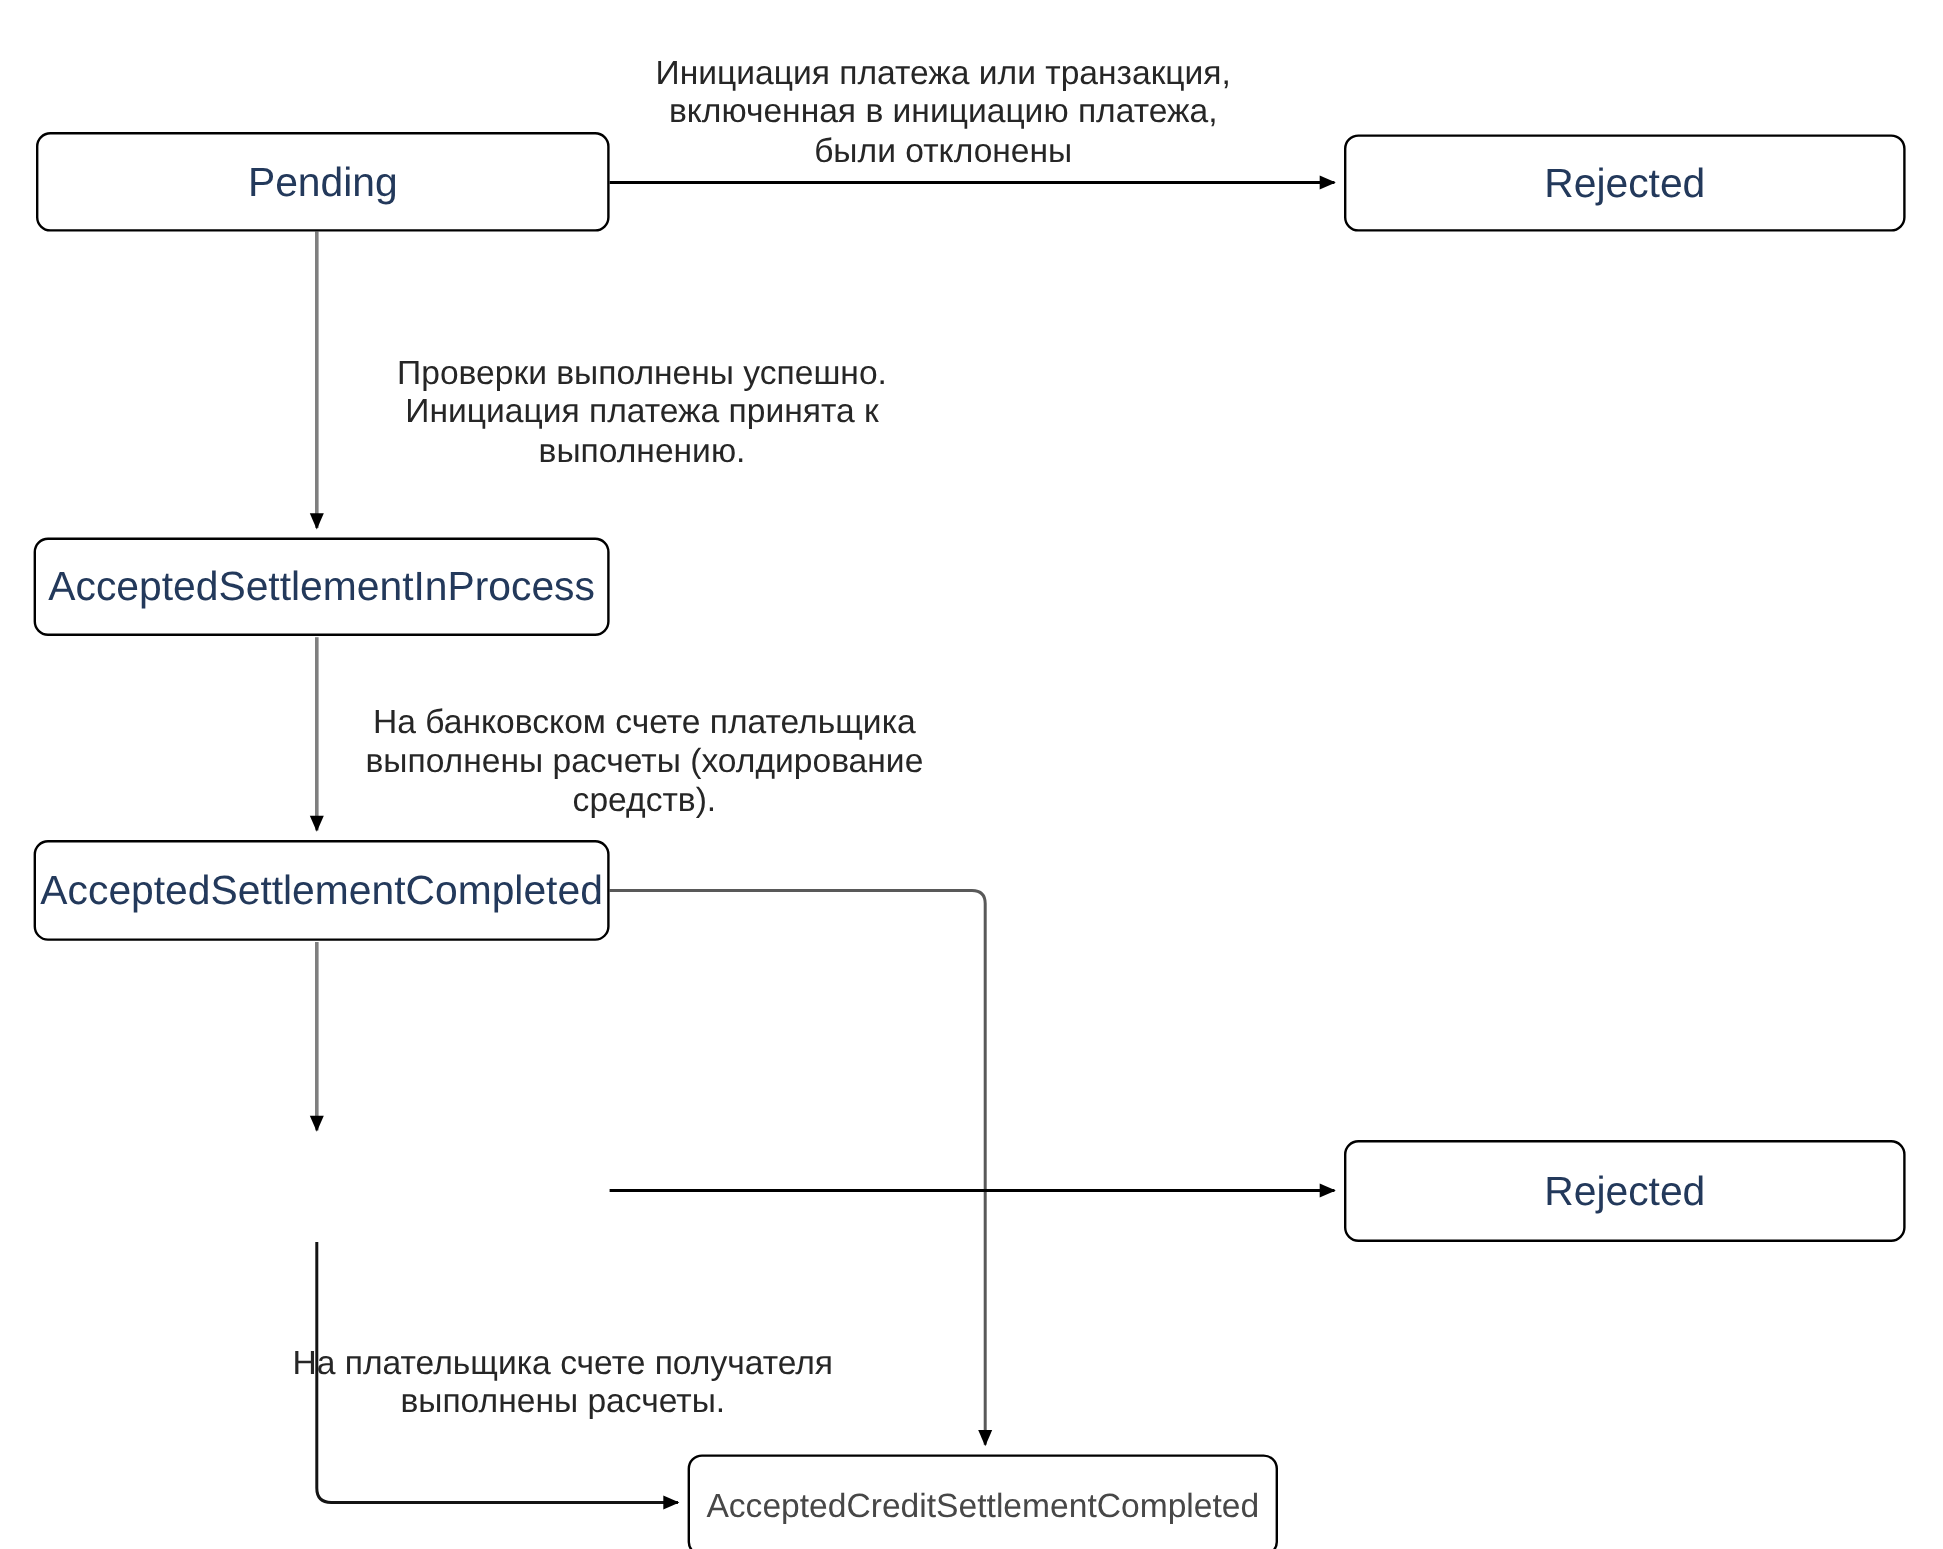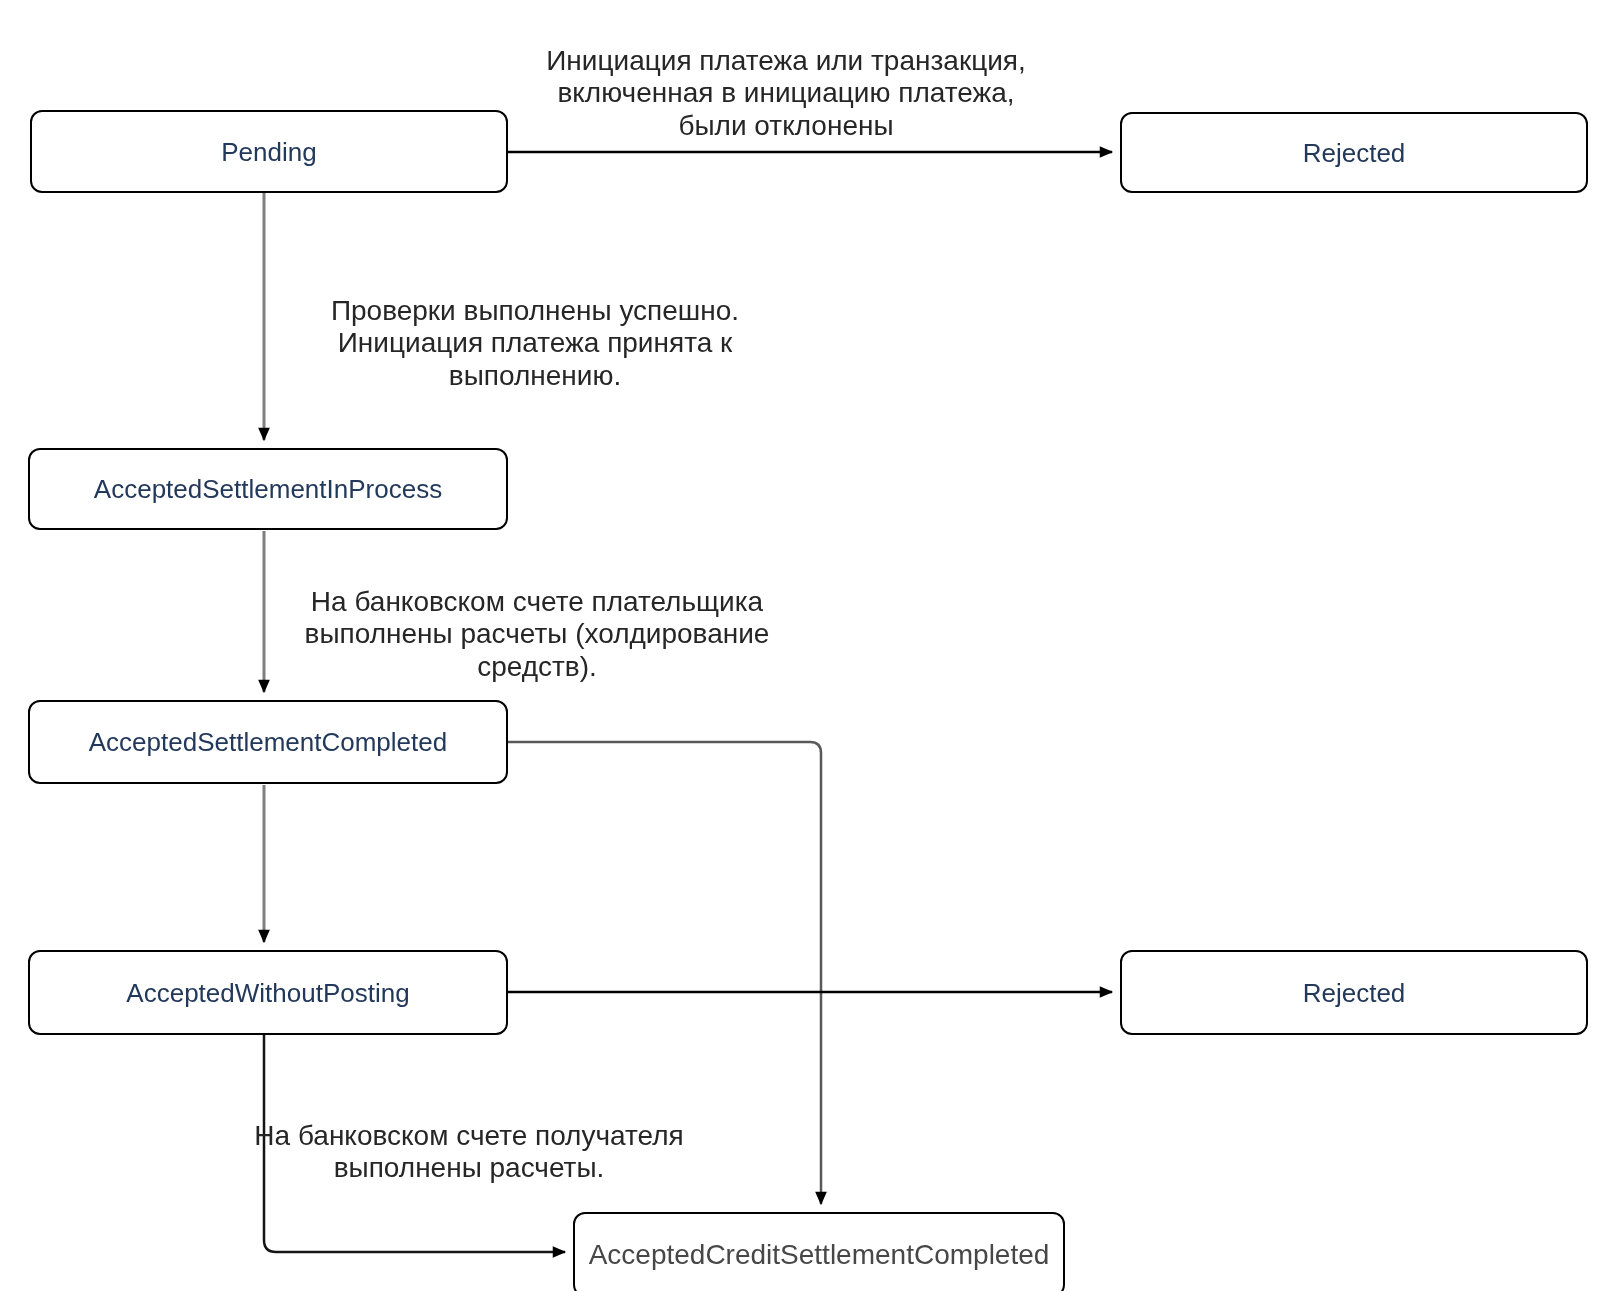--- a/index.html
+++ b/index.html
@@ -24,21 +24,21 @@
   .node {
     position: absolute;
     box-sizing: border-box;
     background: #ffffff;
     border: 2px solid #000000;
     border-radius: 12px;
     display: flex;
     align-items: center;
     justify-content: center;
     color: #23395B;
-    font-size: 26px;
+    font-size: 34px;
     white-space: nowrap;
     line-height: 1;
   }
   .node.credit {
     color: #474747;
     font-size: 28px;
     letter-spacing: 0px;
   }
   .edge-label {
     position: absolute;
@@ -92,33 +92,32 @@
   </svg>
 
   <div class="node n-pending">Pending</div>
 
   <div class="node n-rej-top">Rejected</div>
 
   <div class="node n-asc">AcceptedSettlementCompleted</div>
 
   <div class="node n-asip">AcceptedSettlementInProcess</div>
 
-  <div class="node n-awp">AcceptedWithoutPosting</div>
 
   <div class="node n-rej-bot">Rejected</div>
 
   <div class="node credit n-acsc">AcceptedCreditSettlementCompleted</div>
 
   <div class="edge-label l-checks">Проверки выполнены успешно.
 Инициация платежа принята к выполнению.</div>
 
   <div class="edge-label l-rejected">Инициация платежа или транзакция,
 включенная в инициацию платежа,
 были отклонены</div>
 
   <div class="edge-label l-payer">На банковском счете плательщика
 выполнены расчеты (холдирование средств).</div>
 
 
-  <div class="edge-label l-recv">На банковском счете получателя
+  <div class="edge-label l-recv">На плательщика счете получателя
 выполнены расчеты.</div>
 
 </div>
 
 </body></html>

